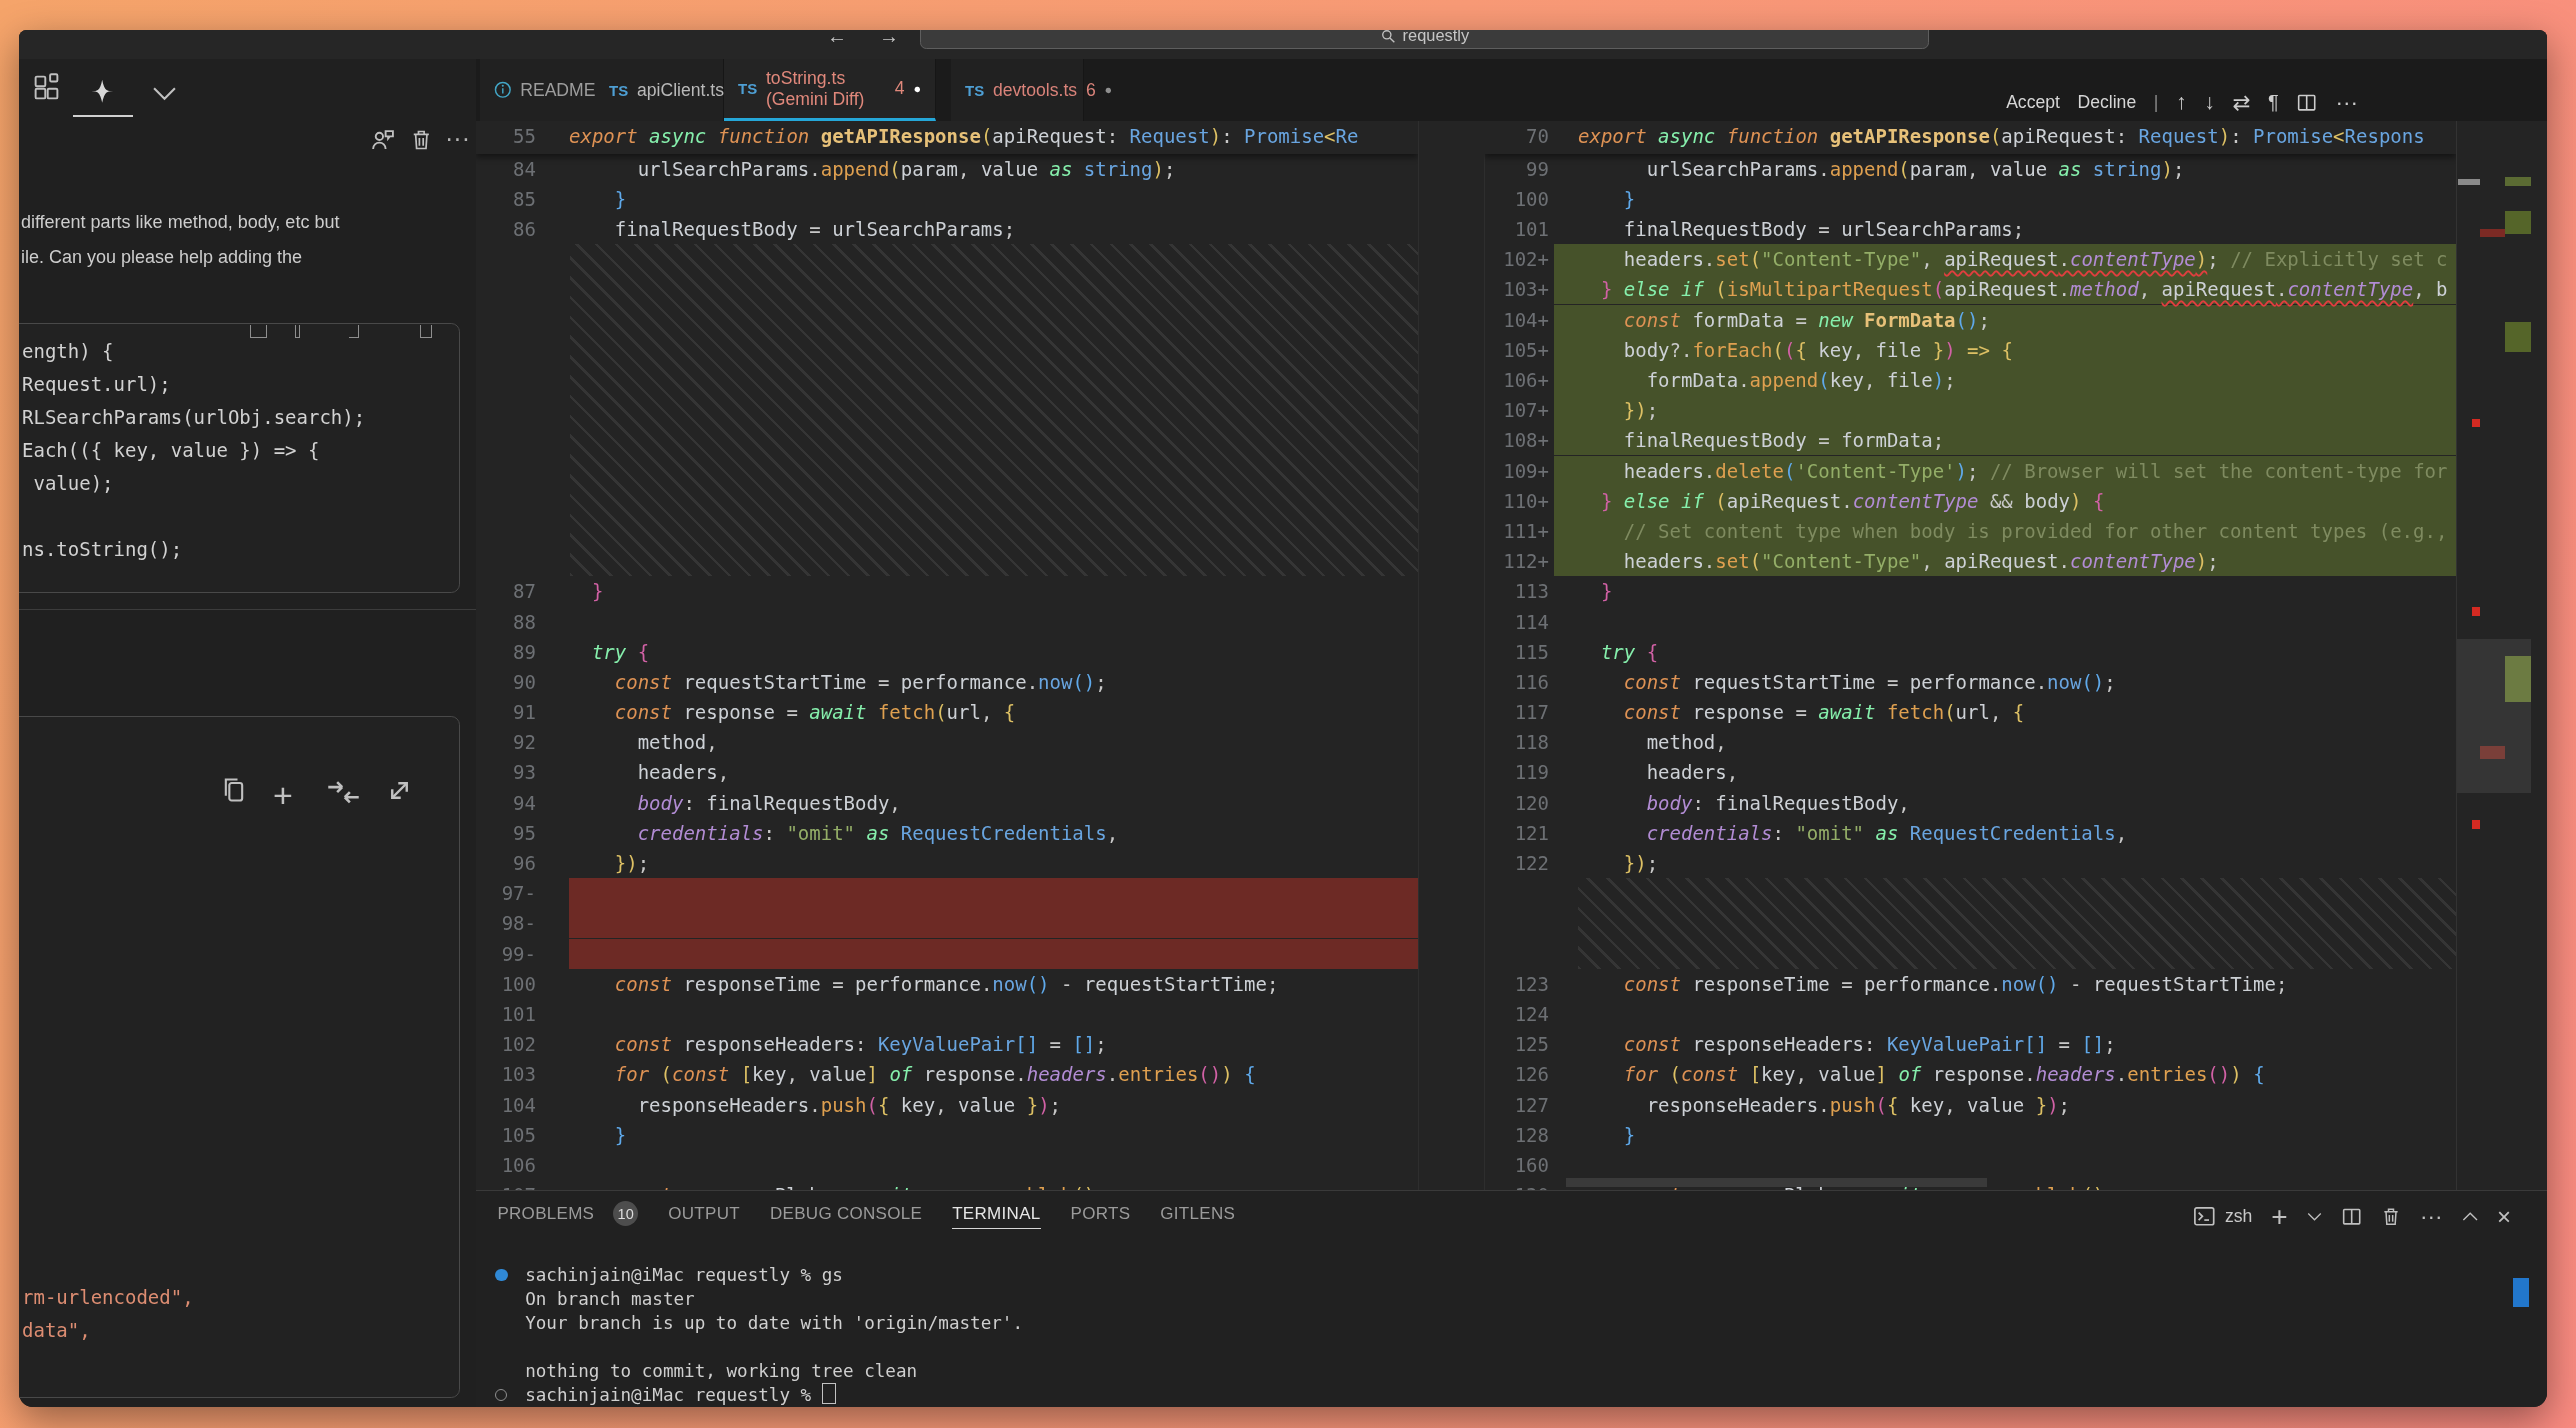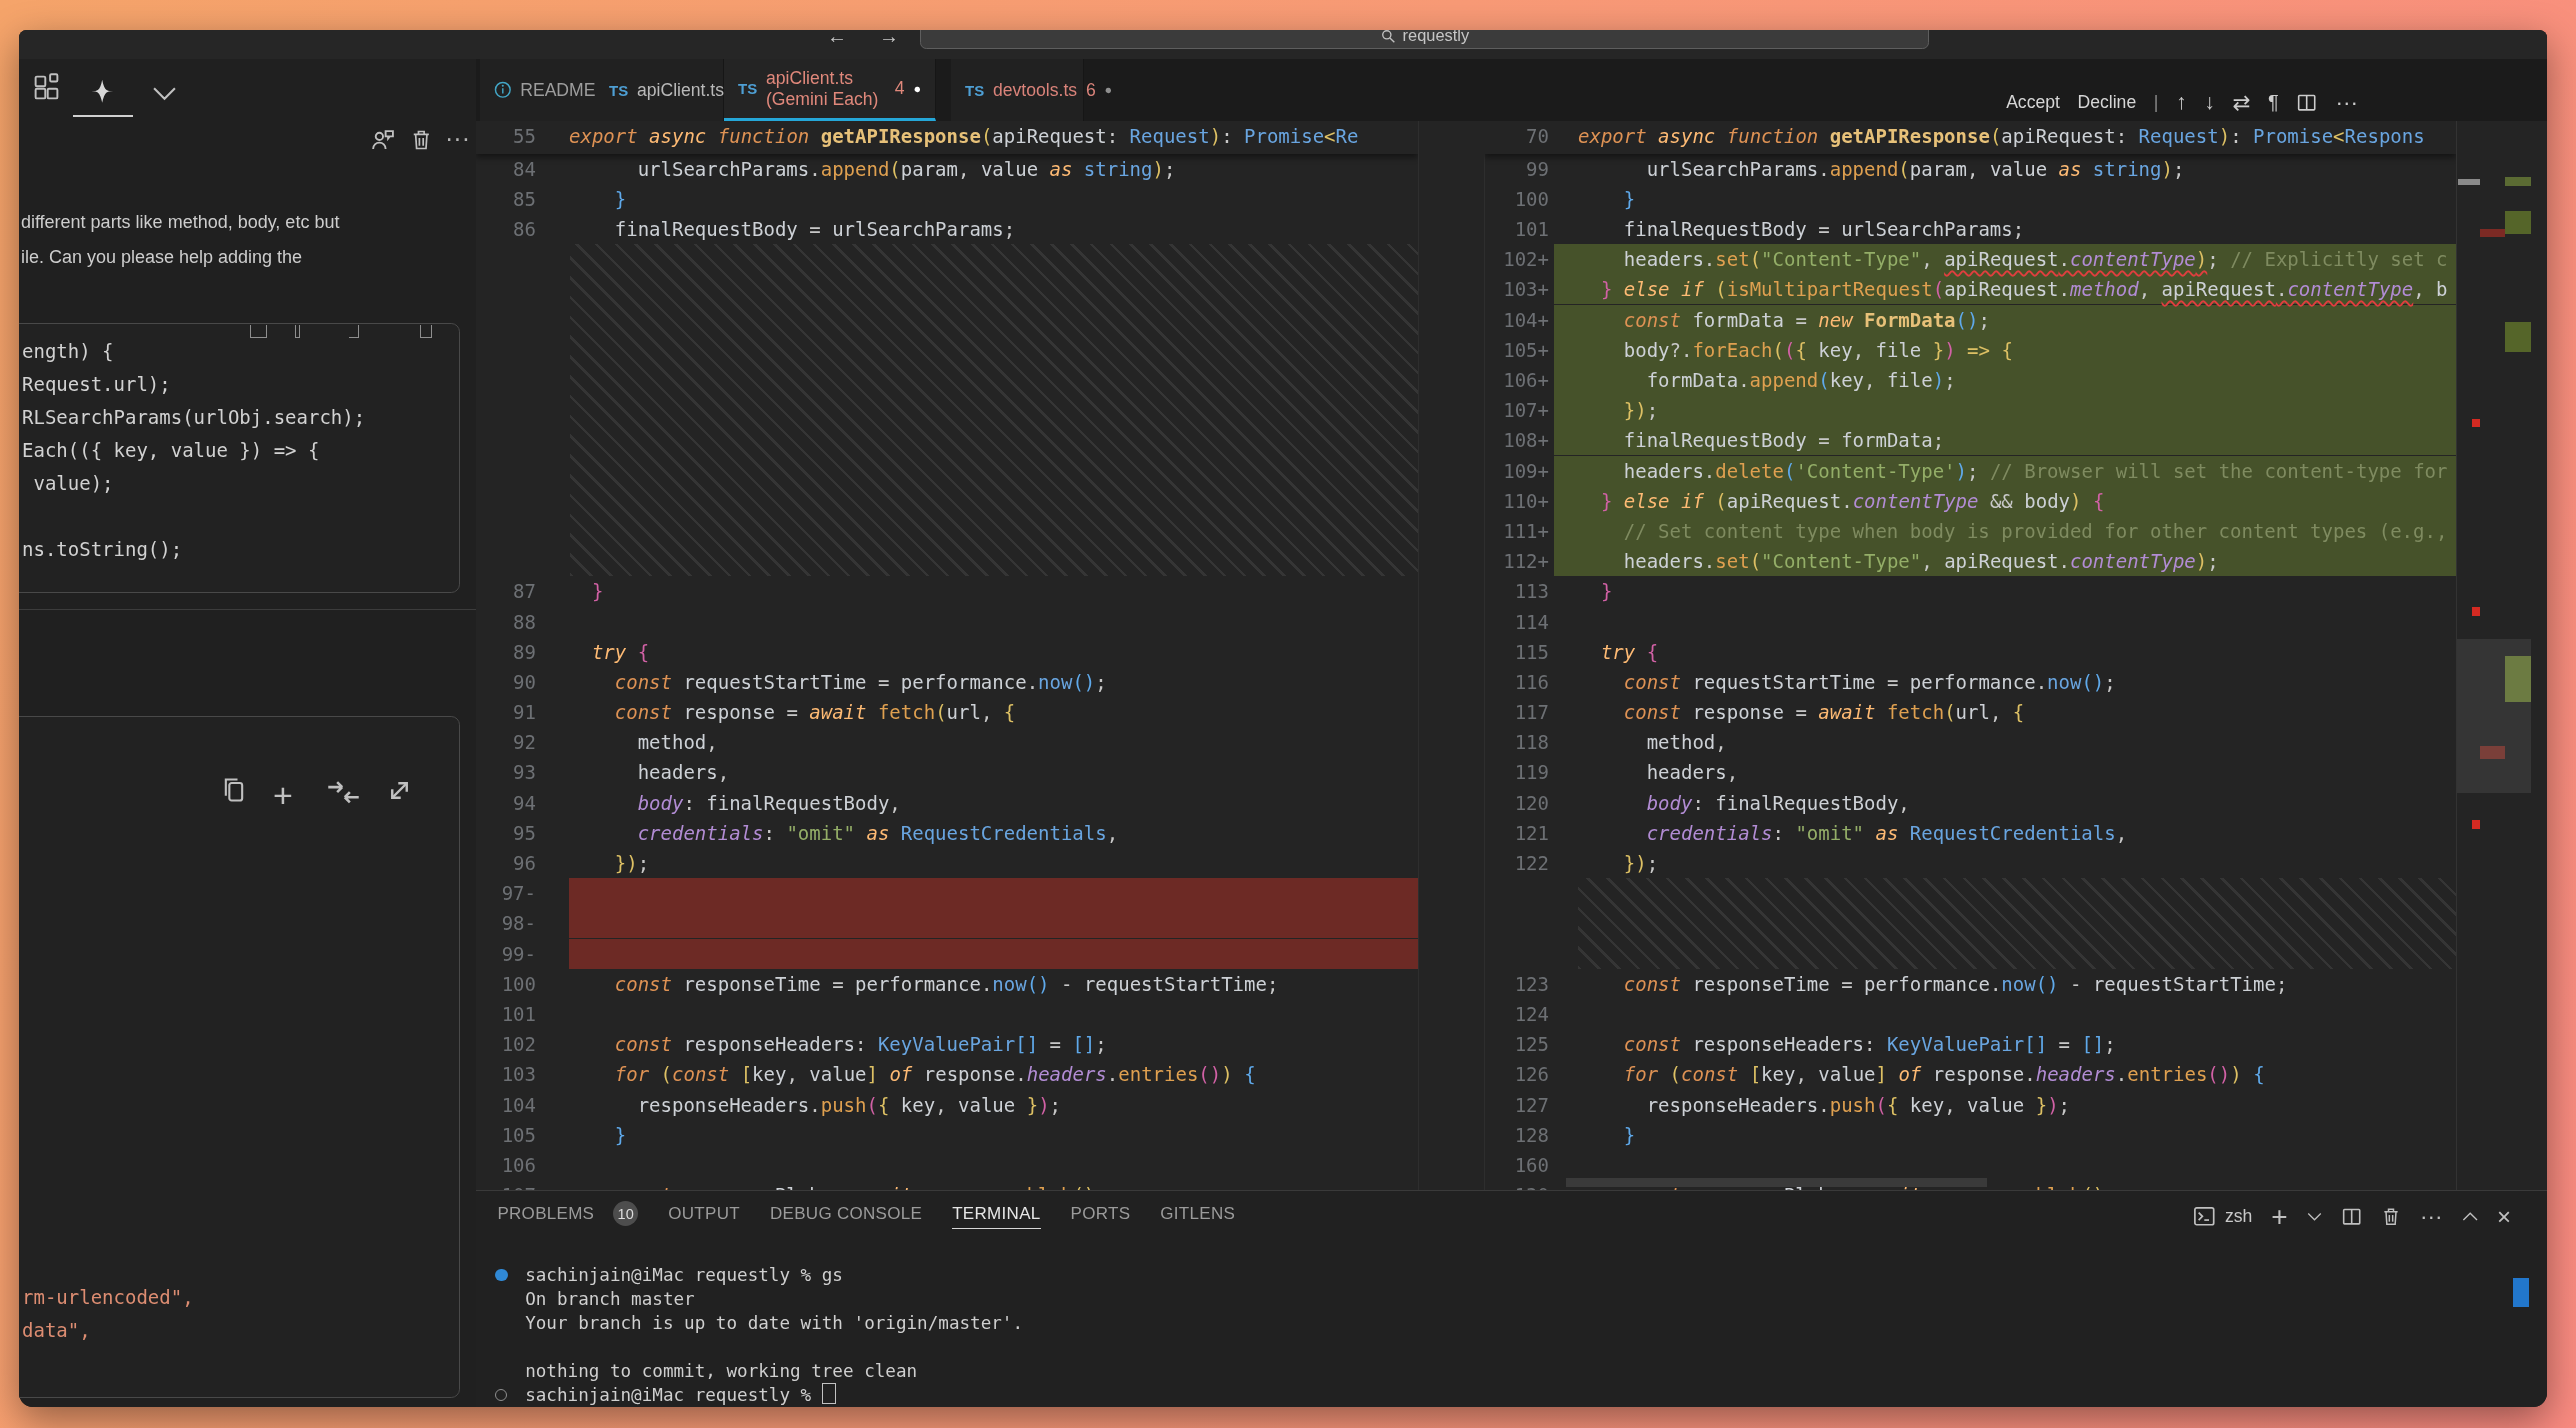--- a/index.html
+++ b/index.html
@@ -50,21 +50,21 @@
   #ed-right .crow .num{width:65px;}
   .crow .code{position:absolute;left:93px;top:0;z-index:2;}
   #ed-right .crow .code{left:94px;}
   .bg-add{position:absolute;left:70px;right:0;top:0;bottom:0;background:#46522a;}
   .bg-del{position:absolute;left:93px;right:0;top:0;bottom:0;background:#6d2a25;}
   .hatch{position:absolute;left:94px;right:0;top:0;bottom:0;
     background:repeating-linear-gradient(45deg,rgba(204,204,204,.10) 0 2.5px,transparent 2.5px 14px);}
   .sticky{z-index:6;background:#242424;box-shadow:0 3.8px 6.3px rgba(0,0,0,.45);}
   
   .tok-kw{color:#de9254;font-style:italic;}
-  .tok-ki{color:#fdba74;font-style:italic;text-align:center;}
+  .tok-ki{color:#86efac;font-style:italic;text-align:center;}
   .tok-fn{color:#e7c179;font-weight:bold;}
   .tok-ty{color:#69a5e0;}
   .tok-mt{color:#dfa050;}
   .tok-pr{color:#b28cd4;font-style:italic;}
   .tok-st{color:#94ae68;}
   .tok-cm{color:#7f8b60;}
   .tok-pn{color:#c8c8c8;}
   .tok-bm{color:#d161a5;}
   .tok-by{color:#ddc064;}
   .tok-bb{color:#5fa9ea;}
@@ -197,21 +197,21 @@
             </span>
             <span style="color: rgb(157, 157, 157);">README.md</span>
           </div>
           <div class="tab" style="left: 119px; width: 129px;">
             <span class="ts-badge">TS</span>
             <span style="color: rgb(185, 185, 185);">apiClient.ts</span>
             <span class="dirty" style="color: rgb(157, 157, 157);">●</span>
           </div>
           <div class="tab active" style="left: 248px; width: 212px;">
             <span class="ts-badge">TS</span>
-            <span style="color: rgb(224, 136, 123);">apiClient.ts (Gemini Each)</span>
+            <span style="color: rgb(224, 136, 123);">toString.ts (Gemini Diff)</span>
             <span style="color: rgb(224, 136, 123);">4</span>
             <span class="dirty" style="color: rgb(255, 255, 255);">●</span>
           </div>
           <div class="tab" style="left: 475px; width: 133px;">
             <span class="ts-badge">TS</span>
             <span style="color: rgb(218, 131, 122);">devtools.ts</span>
             <span style="color: rgb(218, 131, 122);">6</span>
             <span class="dirty" style="color: rgb(143, 143, 143);">●</span>
           </div>
         </div>

